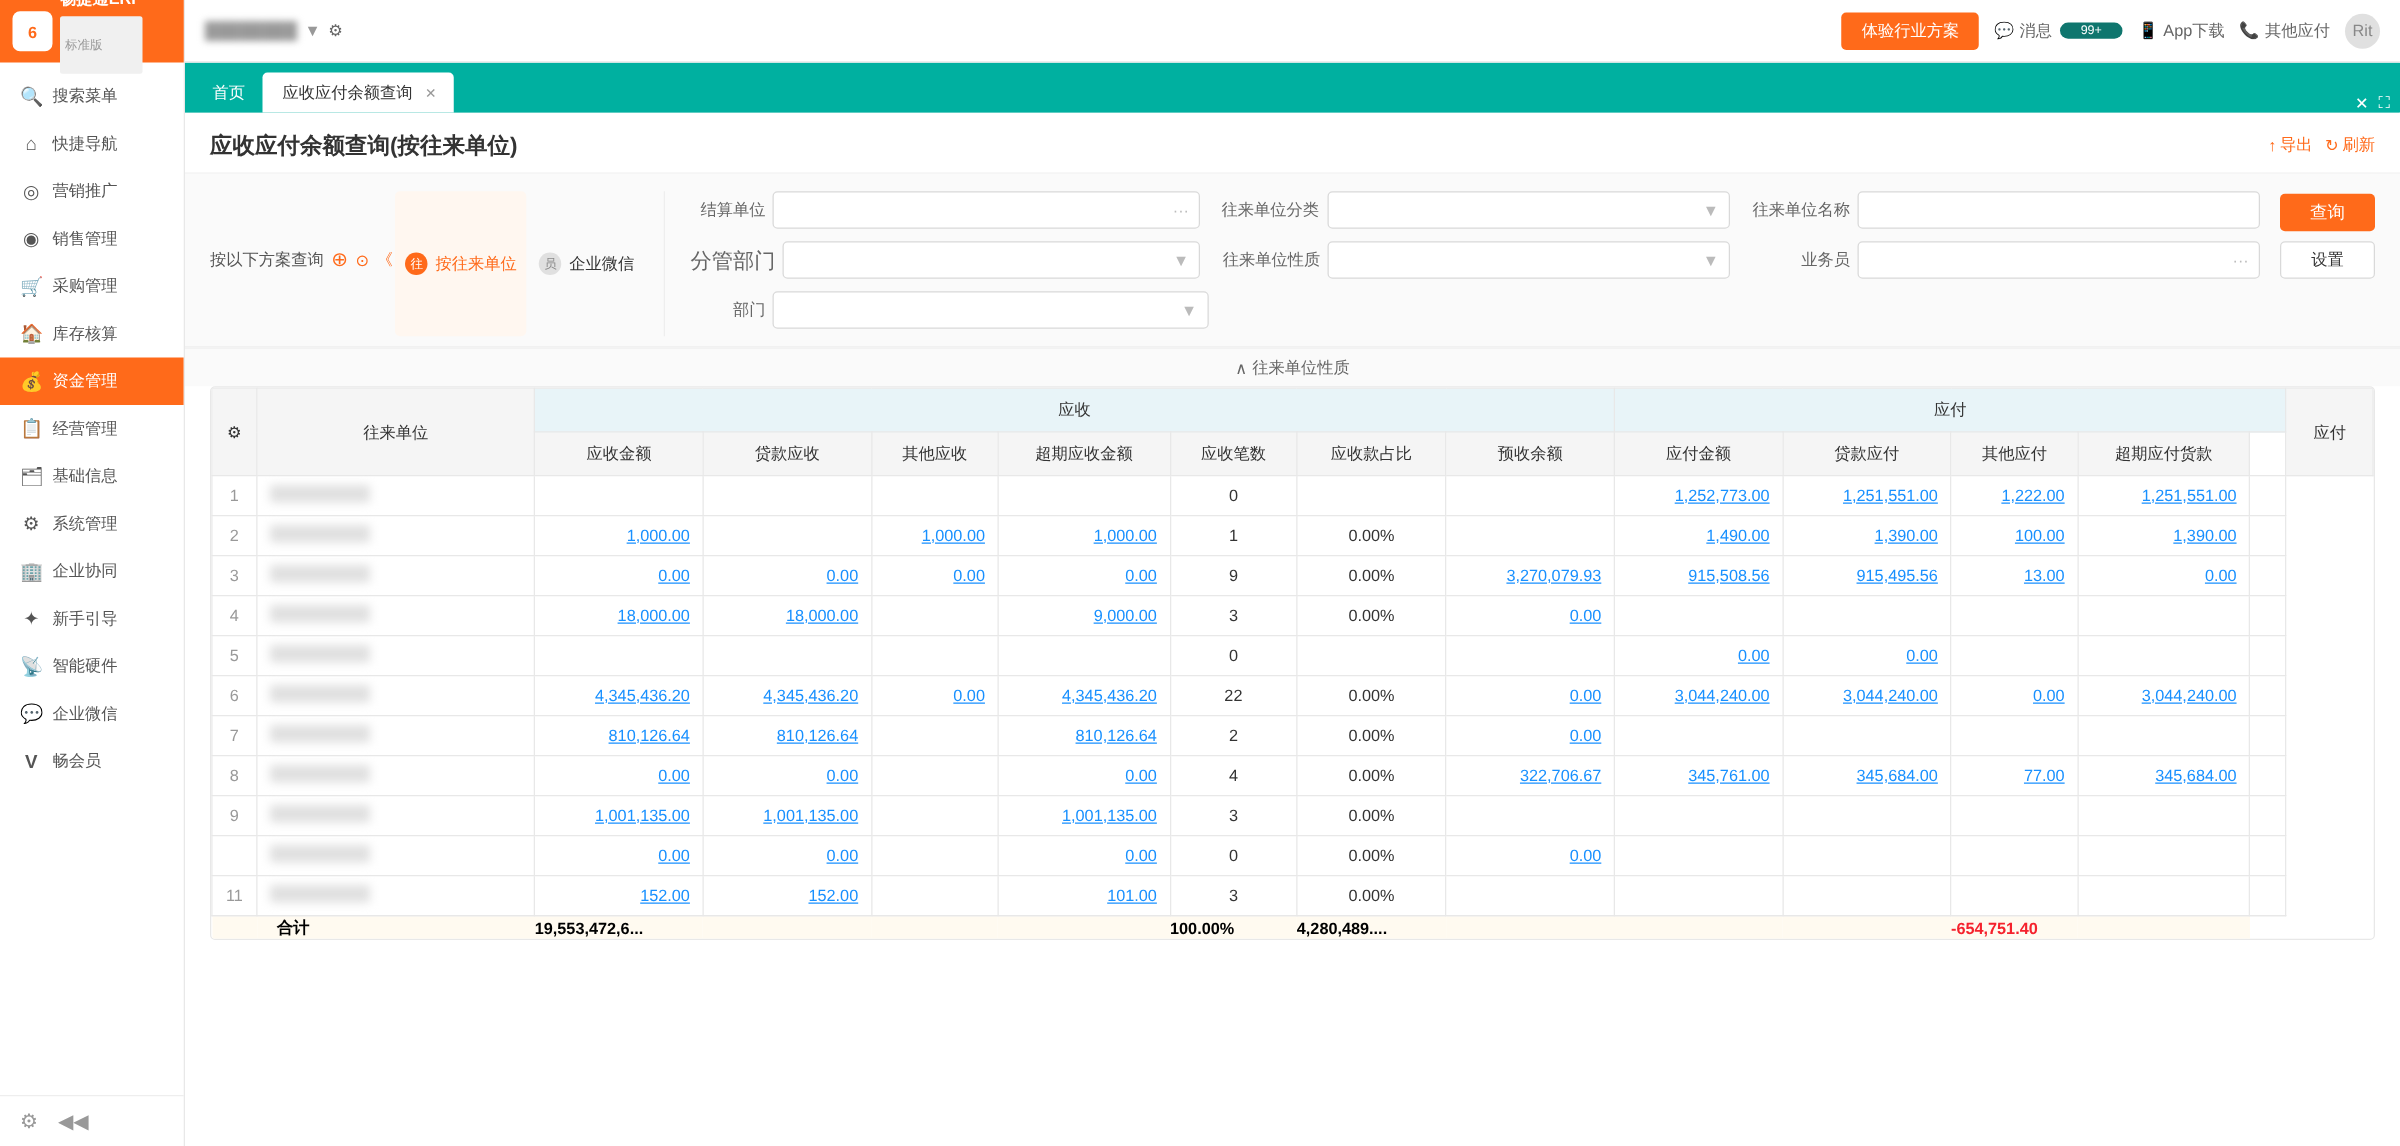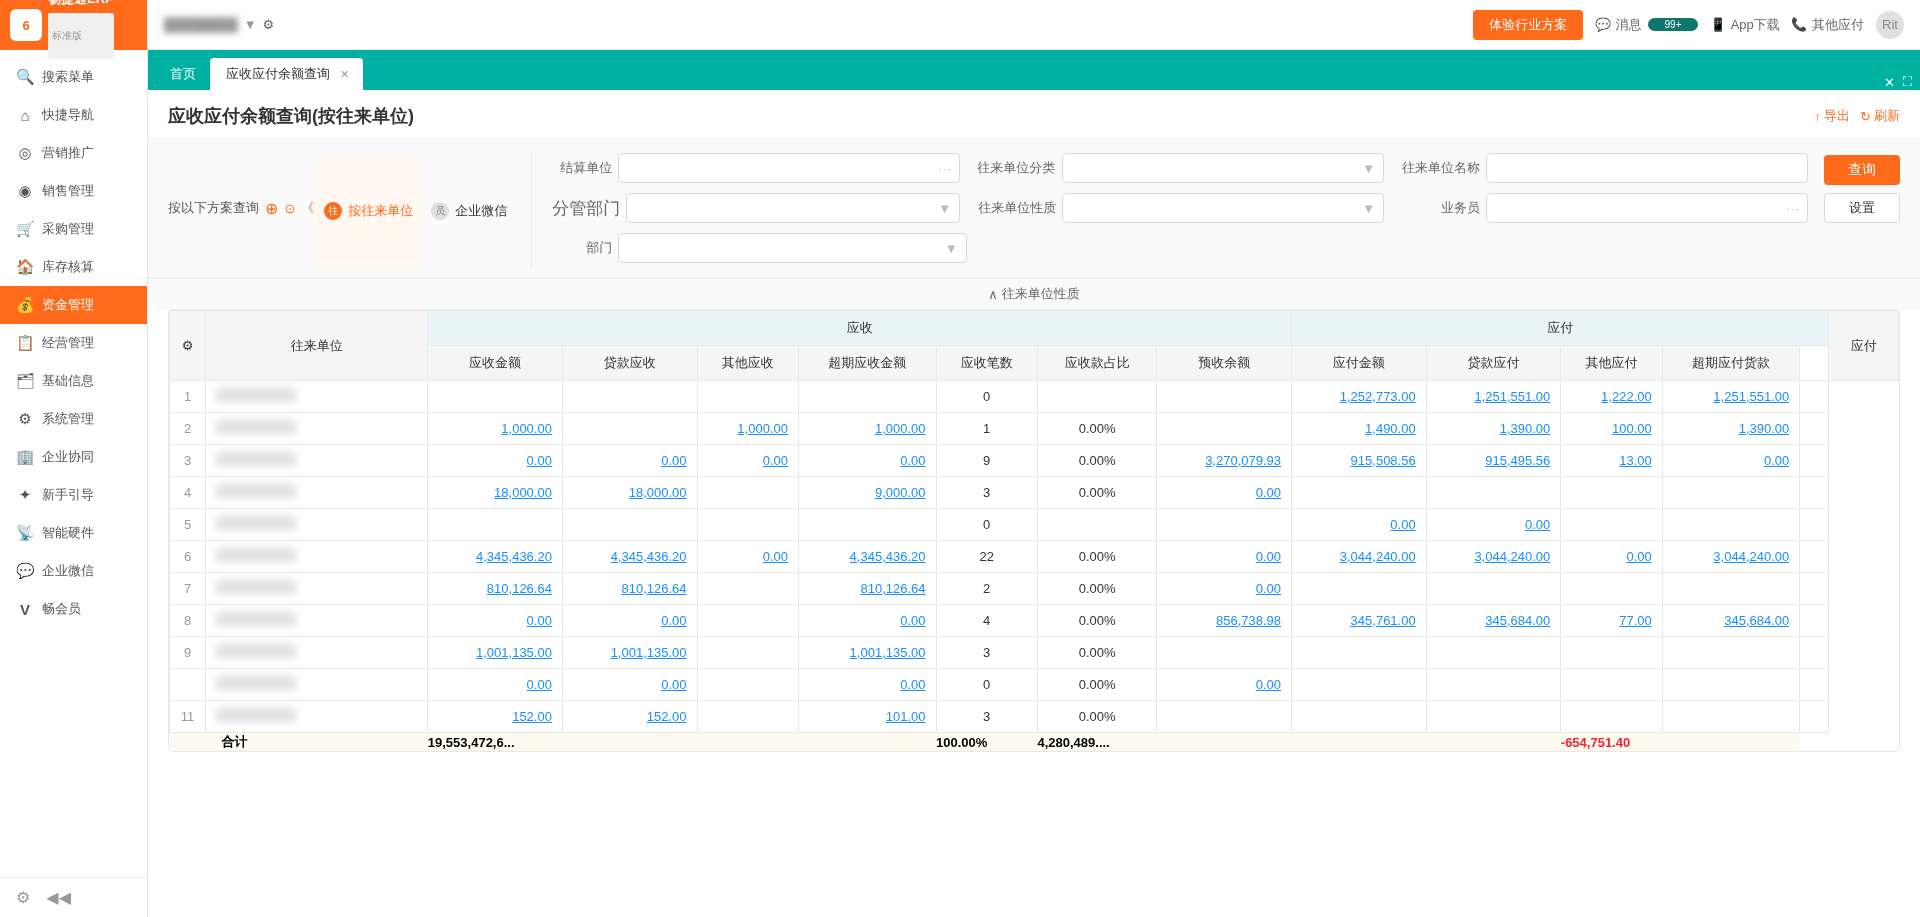--- a/index.html
+++ b/index.html
@@ -495,21 +495,21 @@
               </tr>
               <tr>
                 <td class="row-num">8</td>
                 <td style="text-align: left; padding-left: 10px;"><div style="filter: blur(4px); background: rgb(224, 224, 224); height: 14px; width: 80px; border-radius: 2px; display: inline-block;"></div></td>
                 <td class="text-right link">0.00</td>
                 <td class="text-right link">0.00</td>
                 <td></td>
                 <td class="text-right link">0.00</td>
                 <td style="text-align: center;">4</td>
                 <td style="text-align: center;">0.00%</td>
-                <td class="text-right link">856,738.98</td>
+                <td class="text-right link">322,706.67</td>
                 <td class="text-right link">345,761.00</td>
                 <td class="text-right link">345,684.00</td>
                 <td class="text-right link">77.00</td>
                 <td class="text-right link">345,684.00</td>
                 <td></td>
               </tr>
               <tr>
                 <td class="row-num">9</td>
                 <td style="text-align: left; padding-left: 10px;"><div style="filter: blur(4px); background: rgb(224, 224, 224); height: 14px; width: 80px; border-radius: 2px; display: inline-block;"></div></td>
                 <td class="text-right link">1,001,135.00</td>

